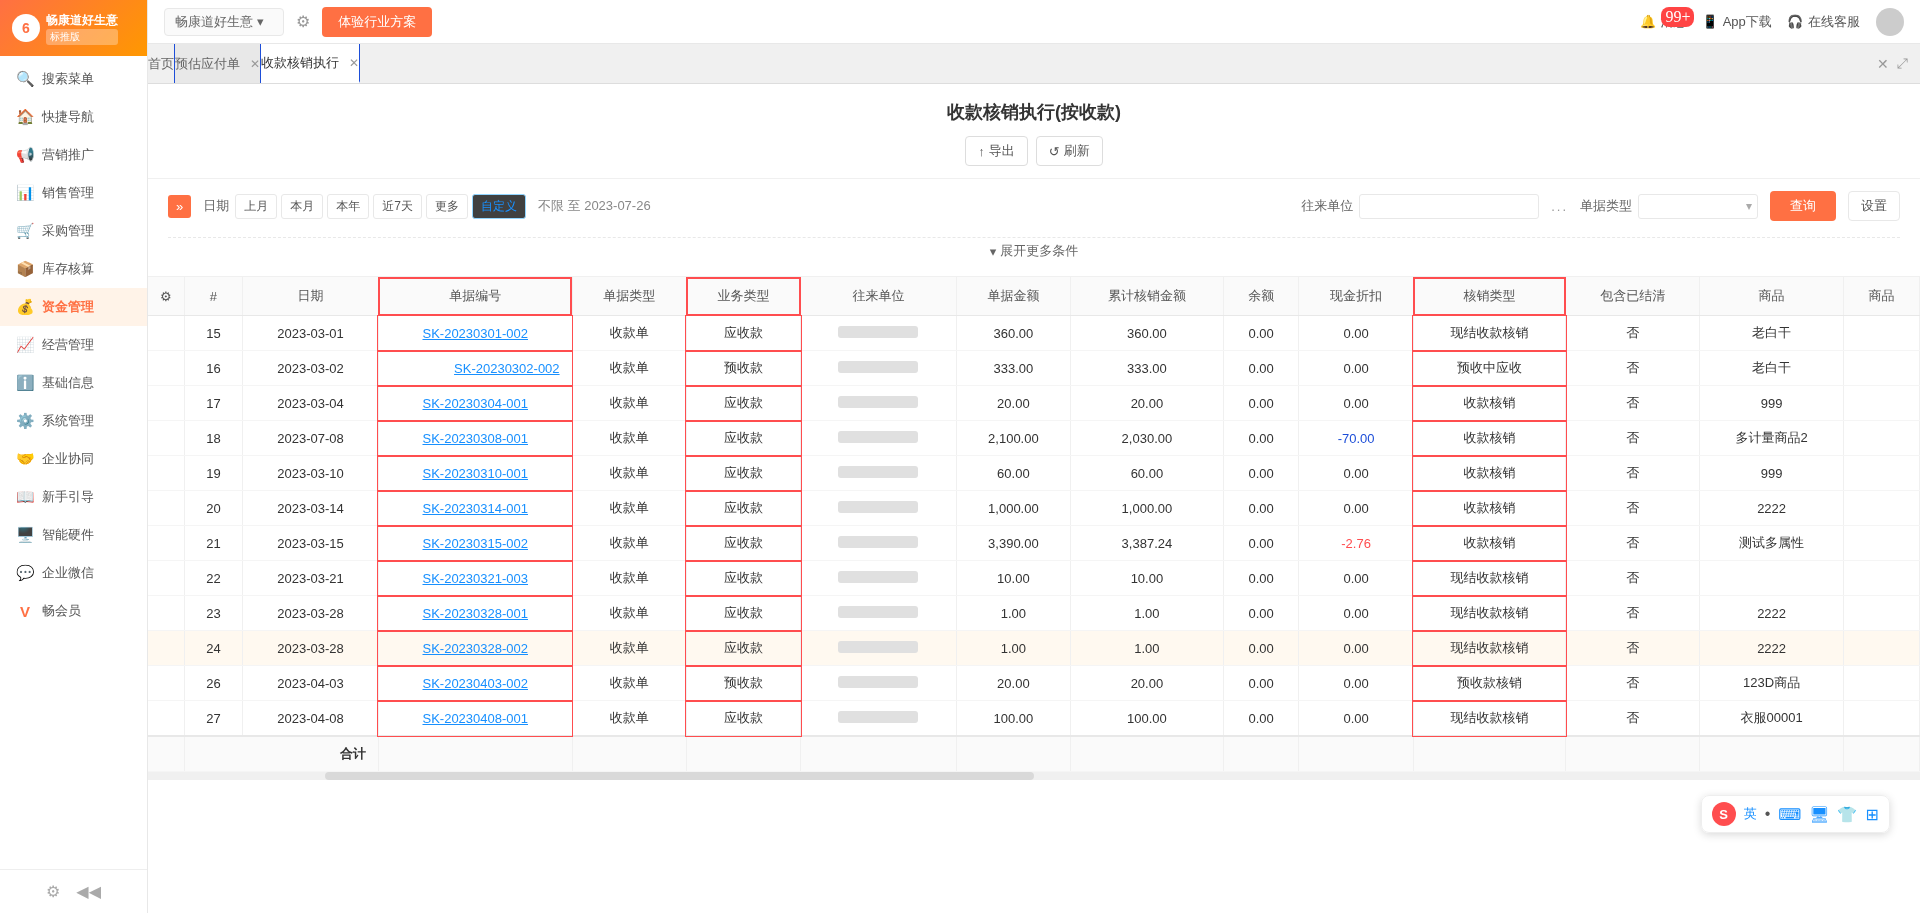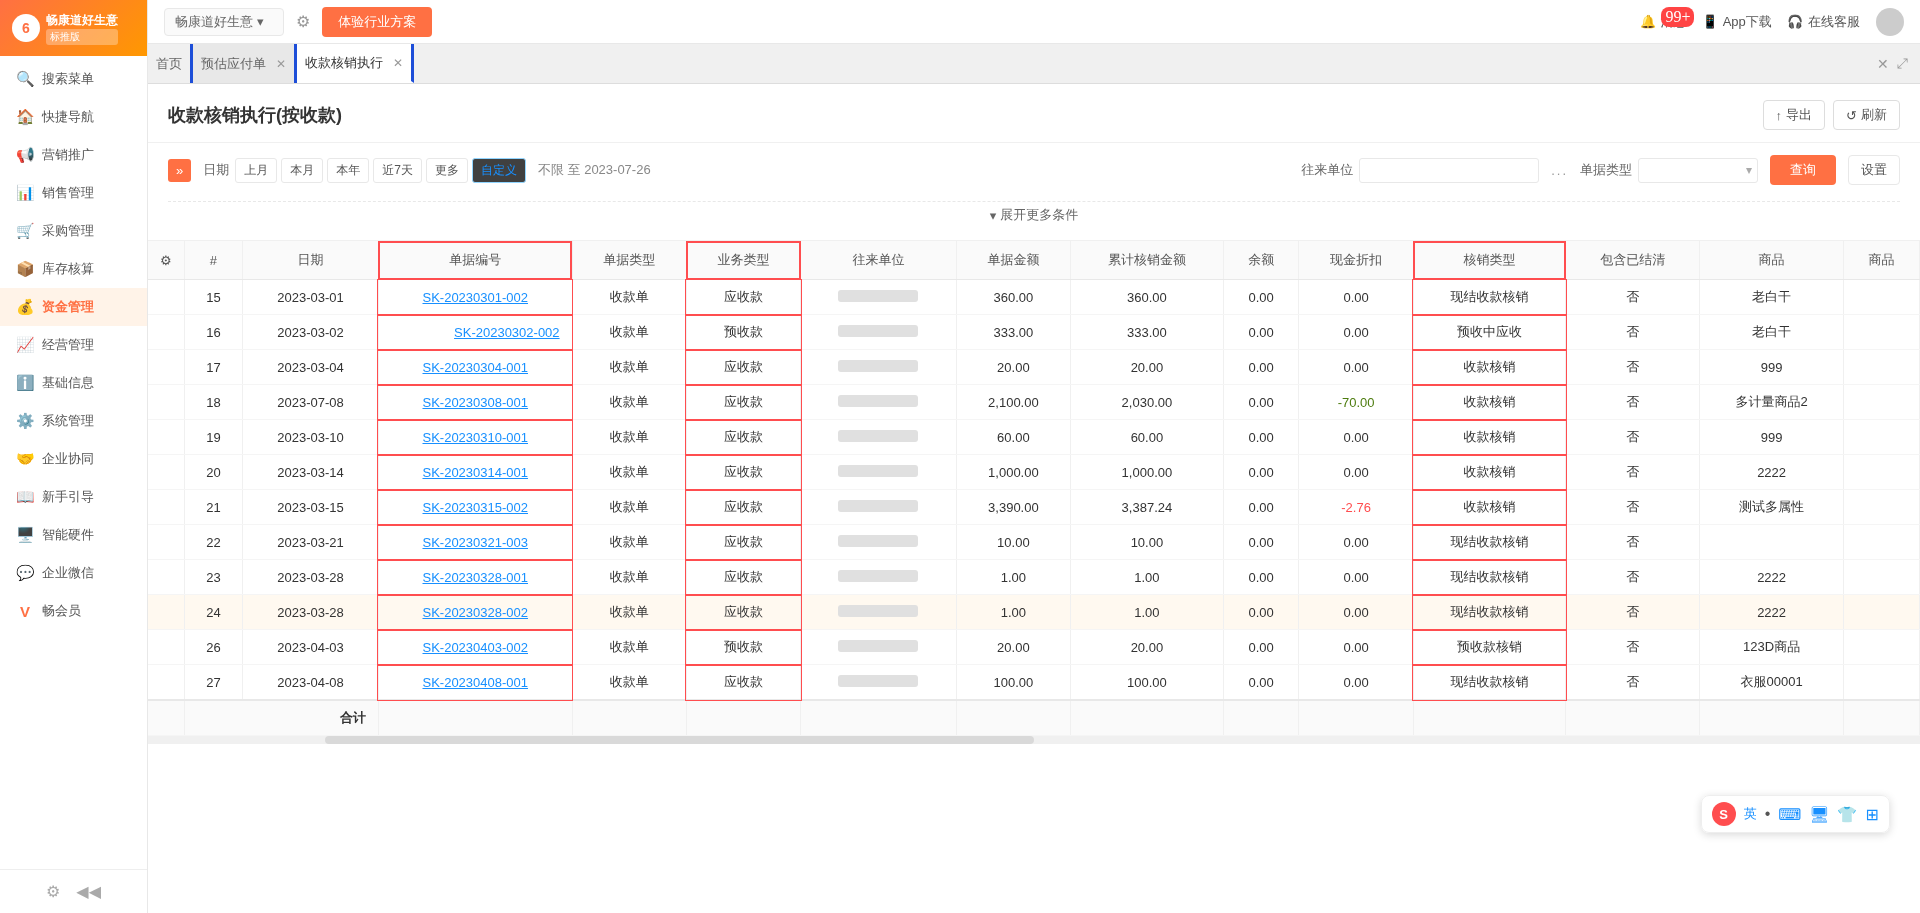--- a/index.html
+++ b/index.html
@@ -81,37 +81,38 @@
     .topbar-avatar { width: 28px; height: 28px; background: #ddd; border-radius: 50%; }
 
     
     .tabbar {
       height: 40px;
       background: #f0f0f0;
       display: flex; align-items: center;
       border-bottom: 1px solid #ddd;
     }
     .tab {
-      height: 100%; padding: 0 8px;
+      height: 100%; padding: 0 0;
       display: flex; align-items: center; gap: 6px;
       cursor: pointer; background: #e0e0e0; color: #666;
-      border-right: 3px solid #1d4ed8; font-size: 13px;
+      border-right: 1px solid #1d4ed8; font-size: 13px;
     }
     .tab.active { background: #fff; color: #333; border-bottom: 2px solid #fff; }
     .tab-close { color: #999; font-size: 12px; cursor: pointer; margin-left: 4px; }
     .tabbar-actions { margin-left: auto; display: flex; align-items: center; gap: 8px; padding-right: 12px; }
     .tabbar-action-btn { color: #999; cursor: pointer; font-size: 14px; }
 
     
     .content { flex: 1; overflow: auto; background: #f5f5f5; padding: 0; }
     .page { background: #fff; margin: 0; min-height: 100%; }
     .page-header {
       padding: 16px 20px 0;
       display: flex; align-items: center; justify-content: space-between;
       border-bottom: 1px solid #f0f0f0;
+      flex-direction: column;
     }
     .page-title { font-size: 18px; font-weight: bold; color: #333; padding-bottom: 12px; }
     .page-header-actions { display: flex; gap: 8px; padding-bottom: 12px; }
     .header-action-btn {
       border: 1px solid #ddd; background: #fff; border-radius: 4px;
       padding: 5px 12px; cursor: pointer; color: #555; display: flex; align-items: center; gap: 4px;
     }
 
     
     .filter-bar {
@@ -475,21 +476,21 @@
     <td></td>
     <td>18</td>
     <td>2023-07-08</td>
     <td class="link-cell" style="outline:1px solid #ff4d4f;">SK-20230308-001</td>
     <td style="">收款单</td>
     <td style="outline:1px solid #ff4d4f;">应收款</td>
     <td><span style="display:inline-block;width:80px;height:12px;background:#e0e0e0;border-radius:3px;"></span></td>
     <td style="">2,100.00</td>
     <td style="">2,030.00</td>
     <td>0.00</td>
-    <td style="color:#4d7c0f;">-70.00</td>
+    <td style="color:#1d4ed8;">-70.00</td>
     <td style="outline:1px solid #ff4d4f;">收款核销</td>
     <td>否</td>
     <td>多计量商品2</td>
     <td></td>
   </tr>
               <tr>
     <td></td>
     <td>19</td>
     <td>2023-03-10</td>
     <td class="link-cell" style="outline:1px solid #ff4d4f;">SK-20230310-001</td>

